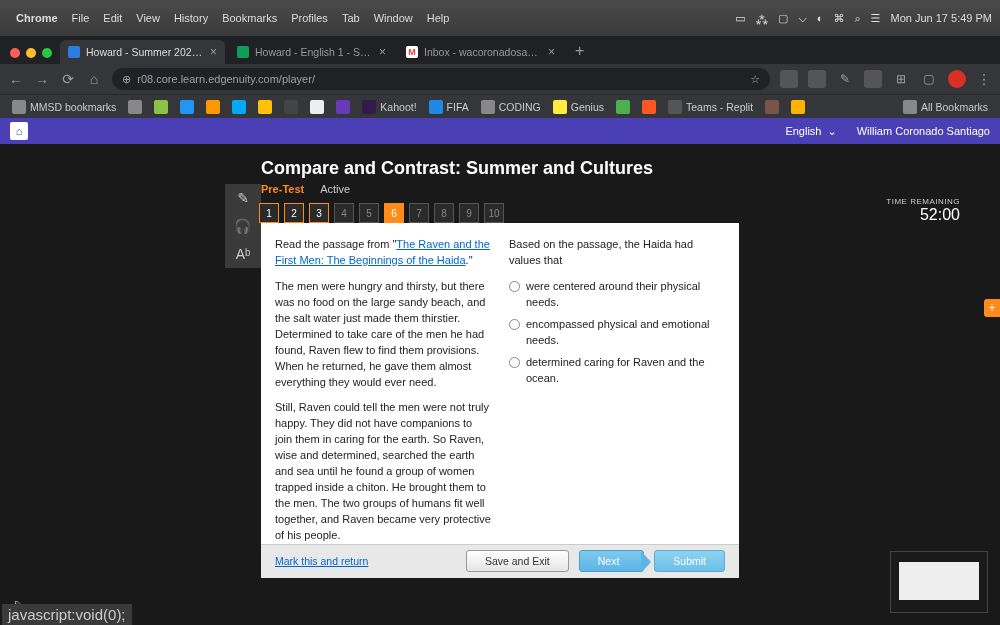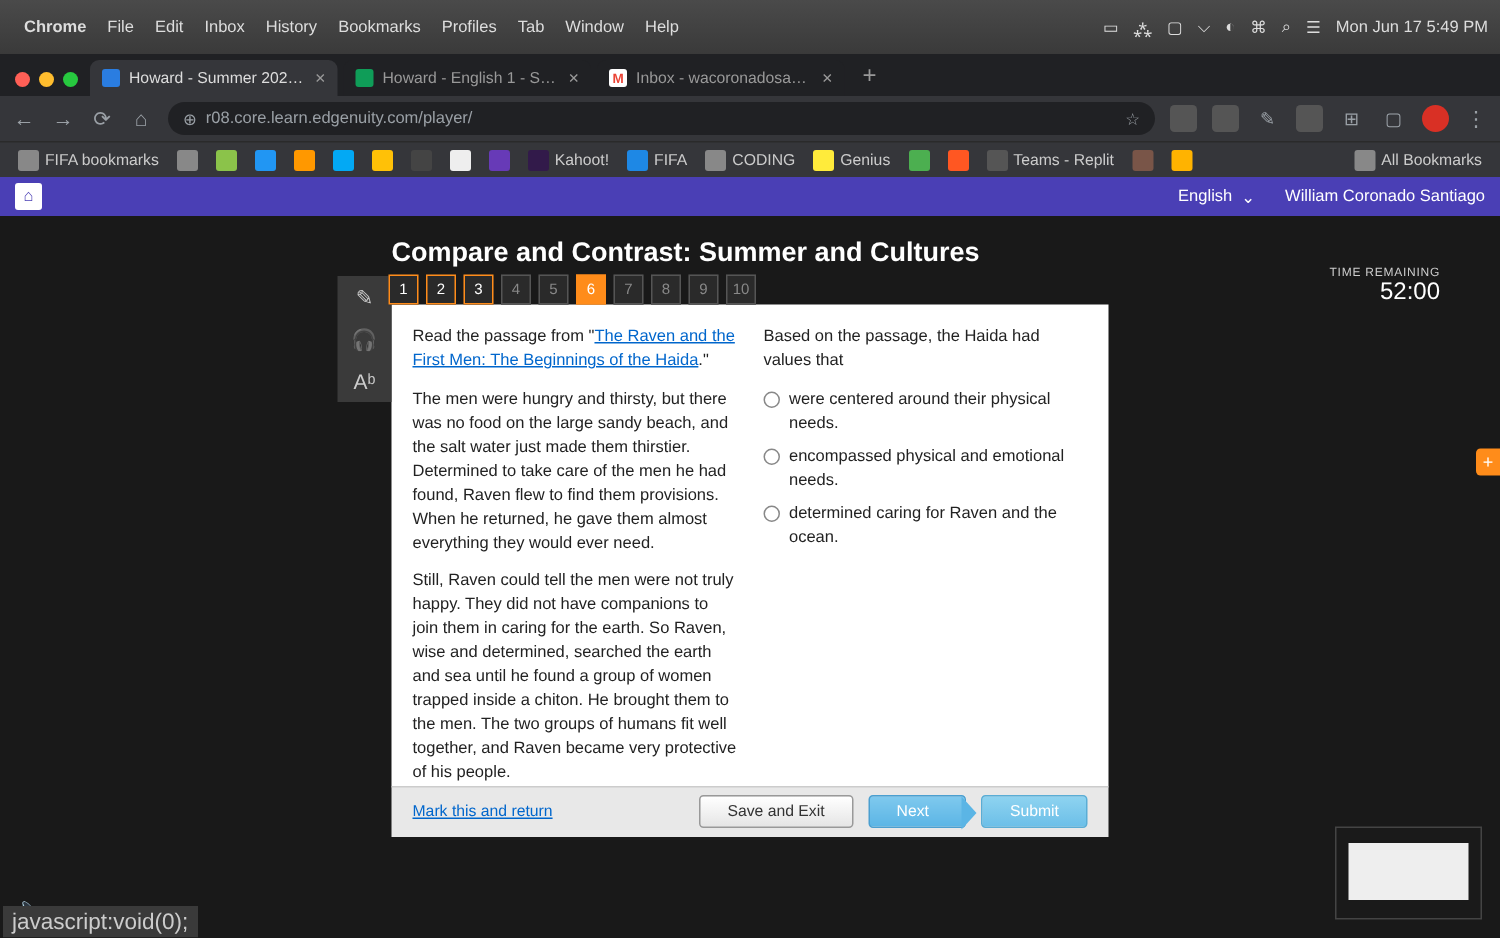--- a/index.html
+++ b/index.html
@@ -102,21 +102,21 @@
 .spk { position:absolute; left:12px; bottom:14px; color:#555; font-size:11px; }
 </style>
 </head>
 <body>
 
 <div class="mac-bar">
   <span class="apple"></span>
   <span class="menu" style="font-weight:600">Chrome</span>
   <span class="menu">File</span>
   <span class="menu">Edit</span>
-  <span class="menu">Inbox</span>
+  <span class="menu">View</span>
   <span class="menu">History</span>
   <span class="menu">Bookmarks</span>
   <span class="menu">Profiles</span>
   <span class="menu">Tab</span>
   <span class="menu">Window</span>
   <span class="menu">Help</span>
   <span class="spacer"></span>
   <span class="right-item">▭</span>
   <span class="right-item">⁂</span>
   <span class="right-item">▢</span>
@@ -169,21 +169,21 @@
   <span class="ext-ico square"></span>
   <span class="ext-ico">⊞</span>
   <span class="ext-ico">▢</span>
   <span class="prof"></span>
   <span class="nav-ico">⋮</span>
 </div>
 
 <div class="bm-bar">
   <div class="bm-item">
       <span class="bic" style="background:#888"></span>
-      <span>FIFA bookmarks</span>
+      <span>MMSD bookmarks</span>
     </div>
   <div class="bm-item">
       <span class="bic" style="background:#888"></span>
     </div>
   <div class="bm-item">
       <span class="bic" style="background:#8bc34a"></span>
     </div>
   <div class="bm-item">
       <span class="bic" style="background:#2196f3"></span>
     </div>
@@ -257,20 +257,24 @@
 <div class="main">
 
   <div class="tool-rail">
     <div class="tool">✎</div>
     <div class="tool">🎧</div>
     <div class="tool">Aᵇ</div>
   </div>
 
   <div class="lesson-wrap">
     <div class="lesson-title">Compare and Contrast: Summer and Cultures</div>
+    <div class="lesson-sub">
+      <span class="pre">Pre-Test</span>
+      <span class="act">Active</span>
+    </div>
 
     <div class="qrow">
       <div class="qbox done">1</div>
       <div class="qbox done">2</div>
       <div class="qbox done">3</div>
       <div class="qbox">4</div>
       <div class="qbox">5</div>
       <div class="qbox current">6</div>
       <div class="qbox">7</div>
       <div class="qbox">8</div>

